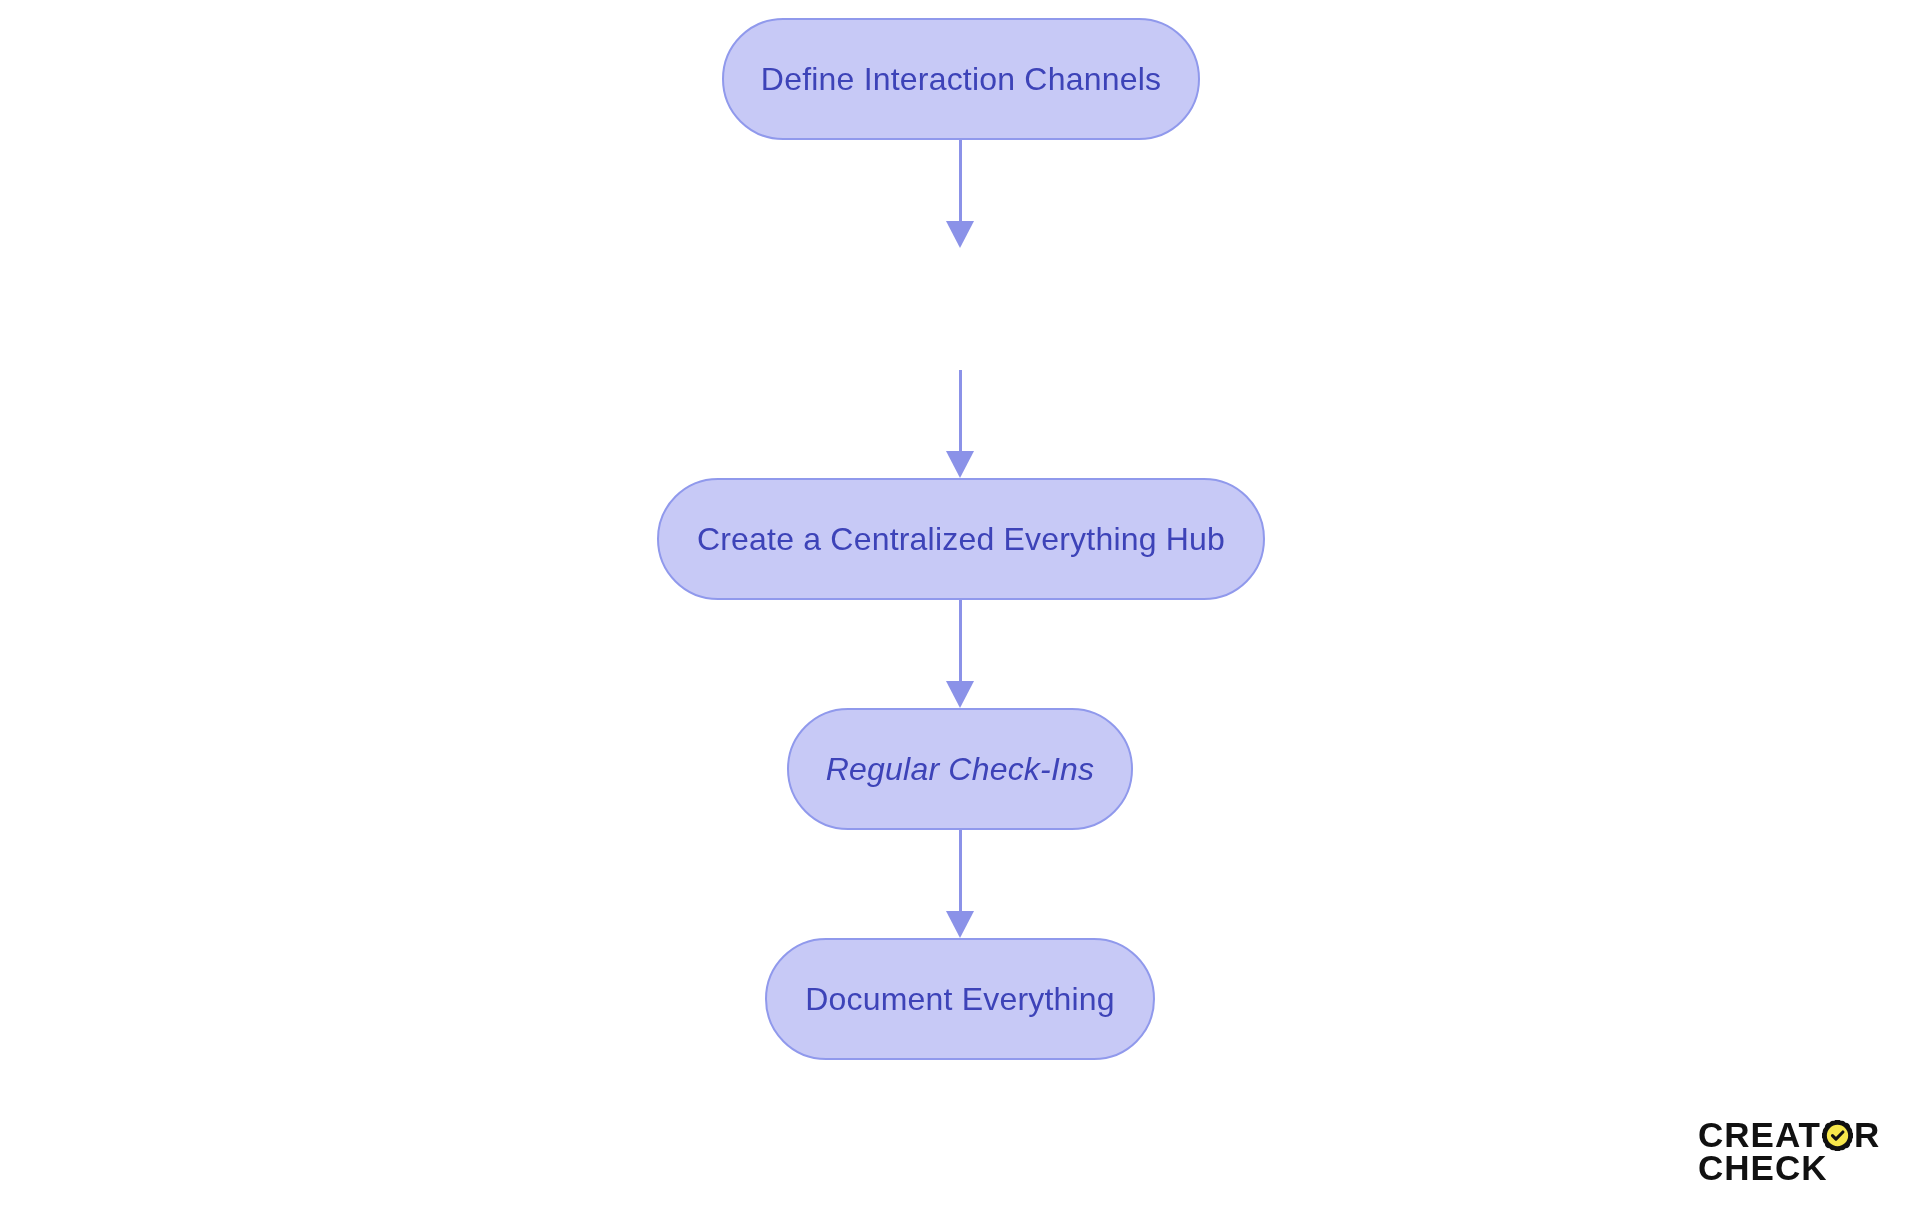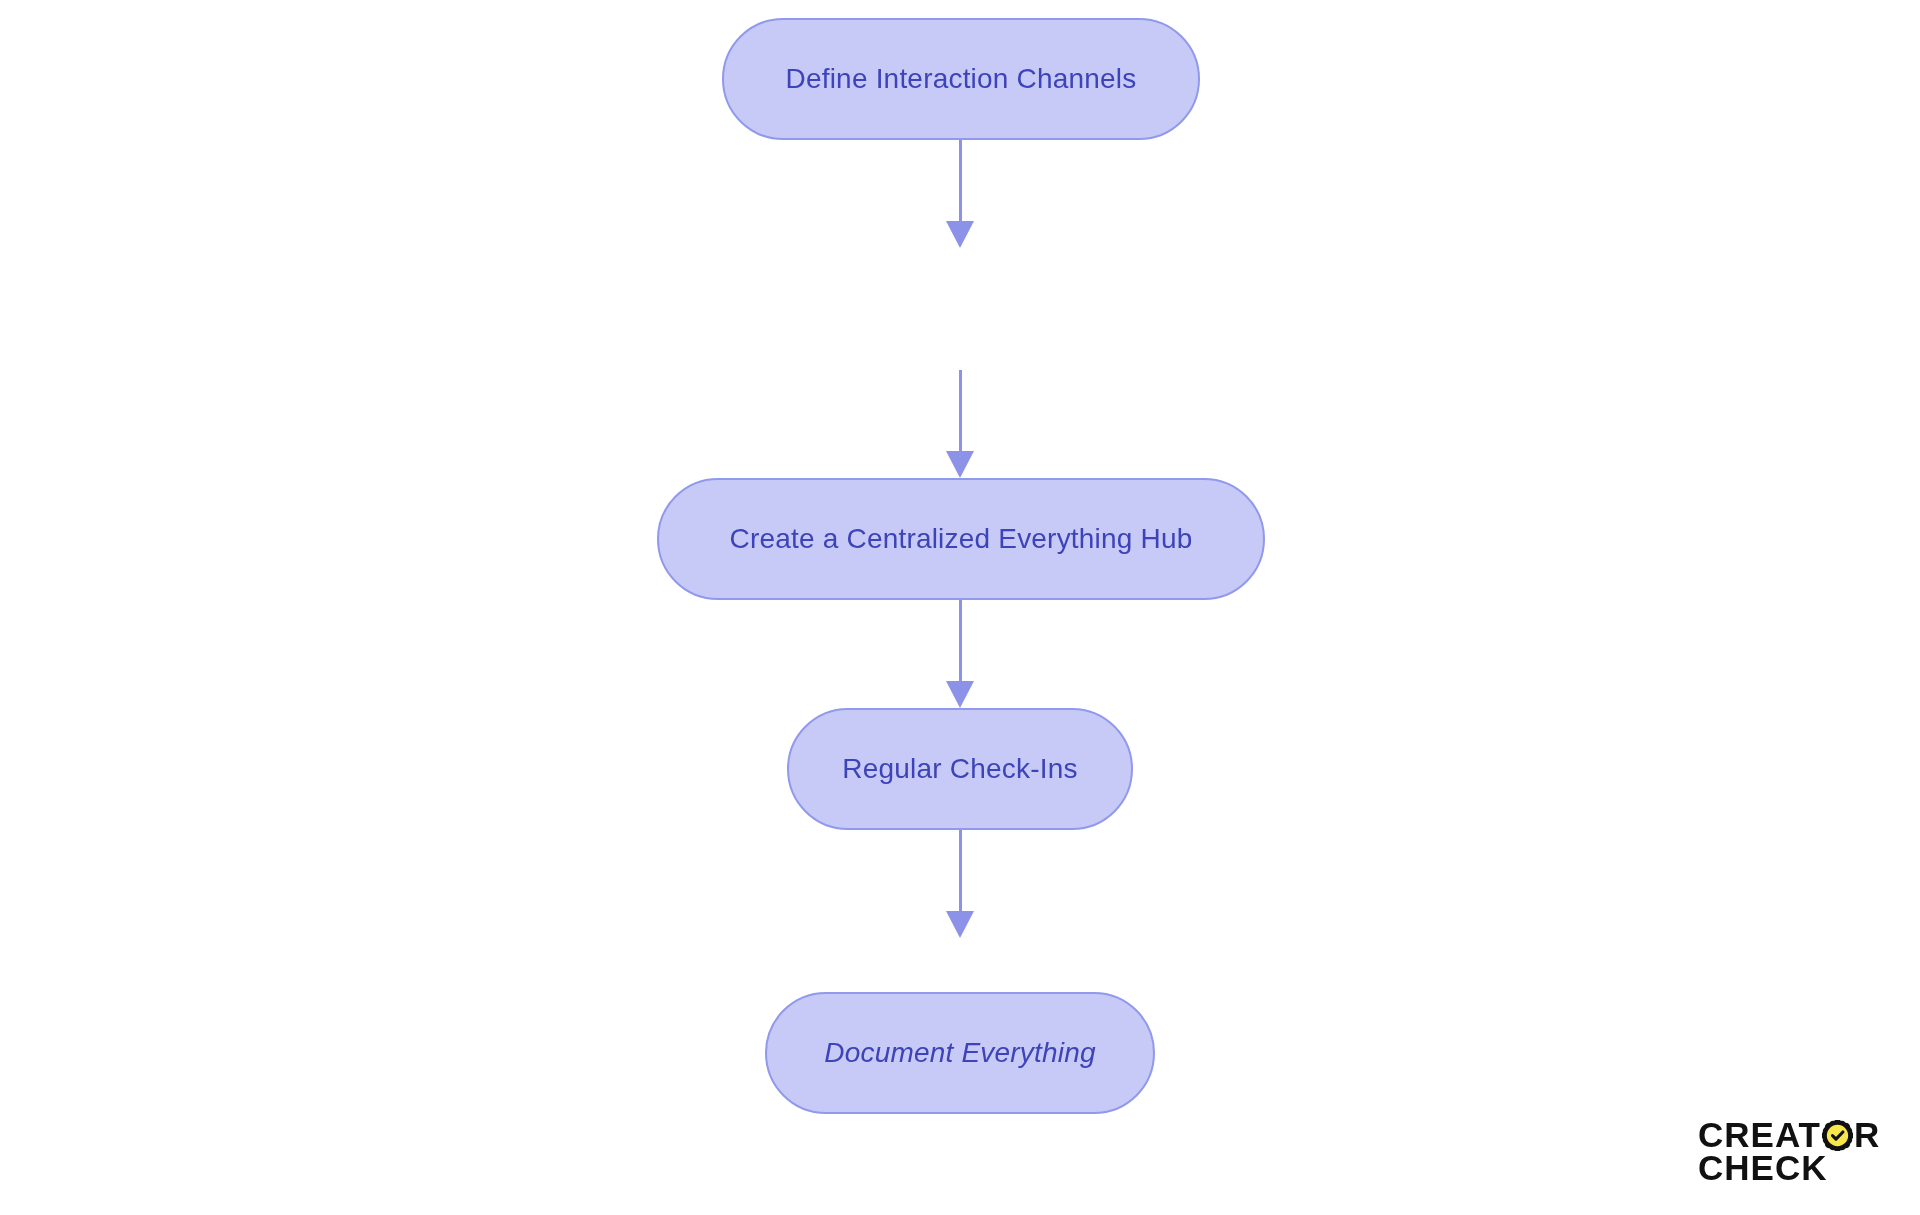--- a/index.html
+++ b/index.html
@@ -23,21 +23,21 @@
     height: 122px;
     box-sizing: border-box;
     border-radius: 61px;
     background: var(--node-fill, #c7c9f6);
     border: 2px solid var(--node-border, #9099ec);
     display: flex;
     align-items: center;
     justify-content: center;
   }
   .node-label {
-    font-size: 28px;
+    font-size: 32px;
     color: var(--node-text, #3d43b8);
     letter-spacing: 0.2px;
     white-space: nowrap;
   }
   .connector {
     position: absolute;
     width: 28px;
     display: flex;
     flex-direction: column;
     align-items: center;
@@ -98,30 +98,30 @@
 
   <div class="node" style="left:657px; top:478px; width:608px;">
     <span class="node-label">Create a Centralized Everything Hub</span>
   </div>
 
   <div class="connector" style="left:946px; top:600px; height:108px;">
     <div class="shaft"></div>
     <div class="head"></div>
   </div>
 
-  <div class="node" style="left:787px; top:708px; width:346px;">
+  <div class="node" style="left:787px; top:708px; width:346px;font-style:italic;">
     <span class="node-label">Regular Check-Ins</span>
   </div>
 
   <div class="connector" style="left:946px; top:830px; height:108px;">
     <div class="shaft"></div>
     <div class="head"></div>
   </div>
 
-  <div class="node" style="left:765px; top:992px; width:390px;font-style:italic;">
+  <div class="node" style="left:765px; top:938px; width:390px;">
     <span class="node-label">Document Everything</span>
   </div>
 
 </div>
 
 <div class="logo">
   <span class="logo-line">
     <span>CREAT</span><svg class="badge" viewBox="-16 -16 32 32">
       <g fill="#111111">
         <circle cx="12" cy="0" r="4.6"></circle>

